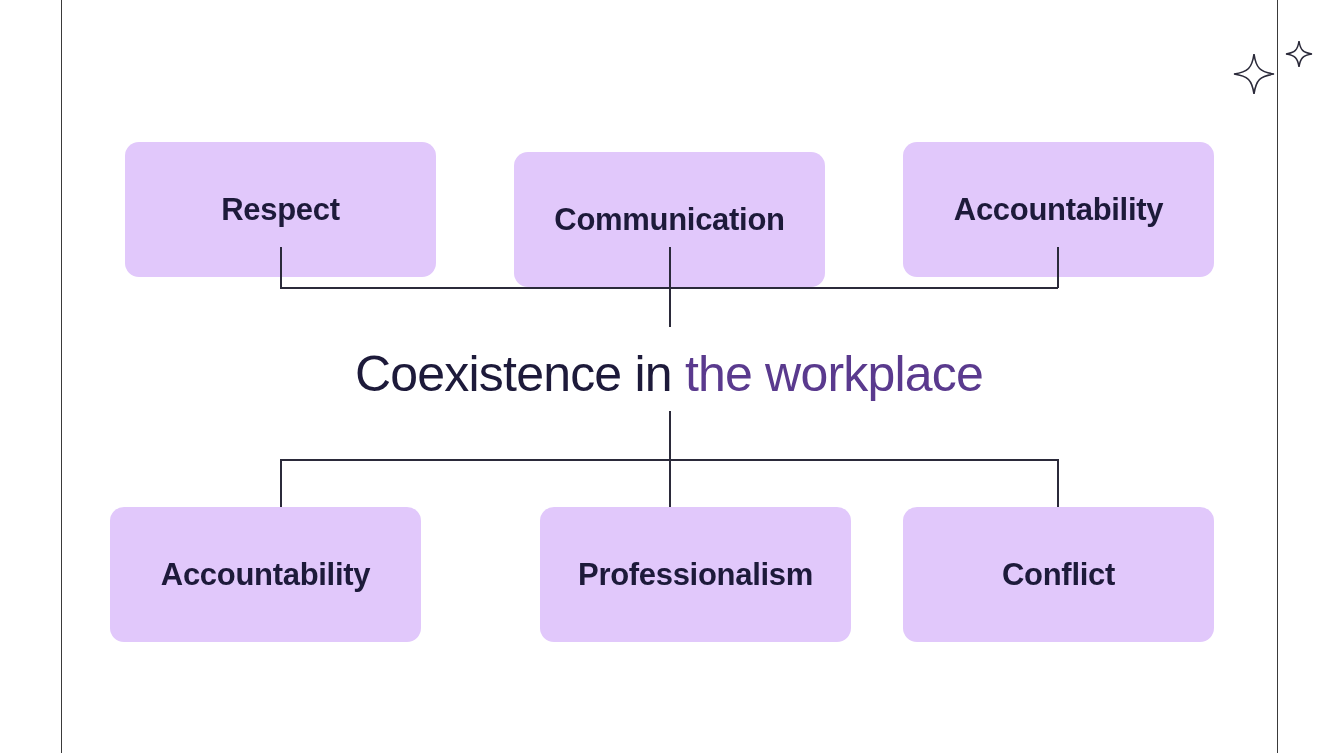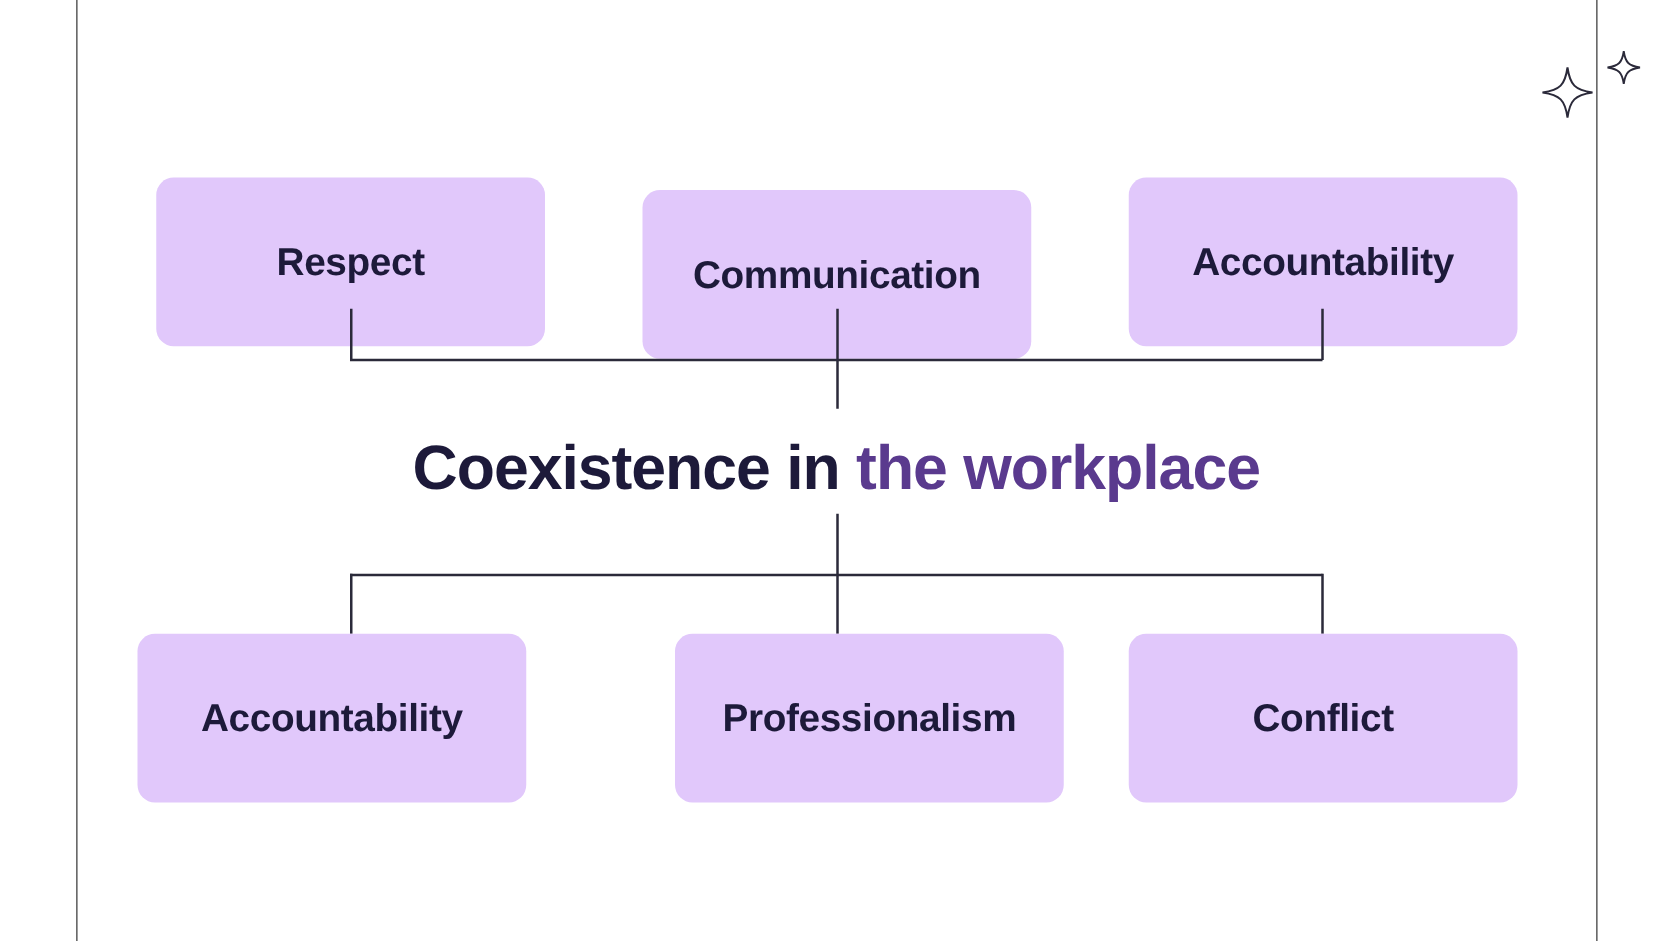--- a/index.html
+++ b/index.html
@@ -14,21 +14,21 @@
       background: #e1c8fb; border-radius: 14px;
       display: flex; align-items: center; justify-content: center; text-align: center;
       color: #1d1a3a; font-weight: 700; font-size: 31px; line-height: 1.4;
       letter-spacing: -0.3px;
     }
     .box span { display: block; }
     .hl { position: absolute; height: 1.5px; background: #2b2a3a; }
     .vl { position: absolute; width: 1.5px; background: #2b2a3a; }
     .title {
       position: absolute; left: 0; right: 0; top: 342px; text-align: center;
-      font-size: 50px; font-weight: 700; color: #1d1a3a; letter-spacing: -0.8px;
+      font-size: 50px; font-weight: 400; color: #1d1a3a; letter-spacing: -0.8px;
       line-height: 64px;
     }
     .title .accent { color: #5a3a8e; }
     .sparkle { position: absolute; }
   </style>
 </head>
 <body>
 
 <div>
   <div class="frame-line" style="left:61px"></div>

